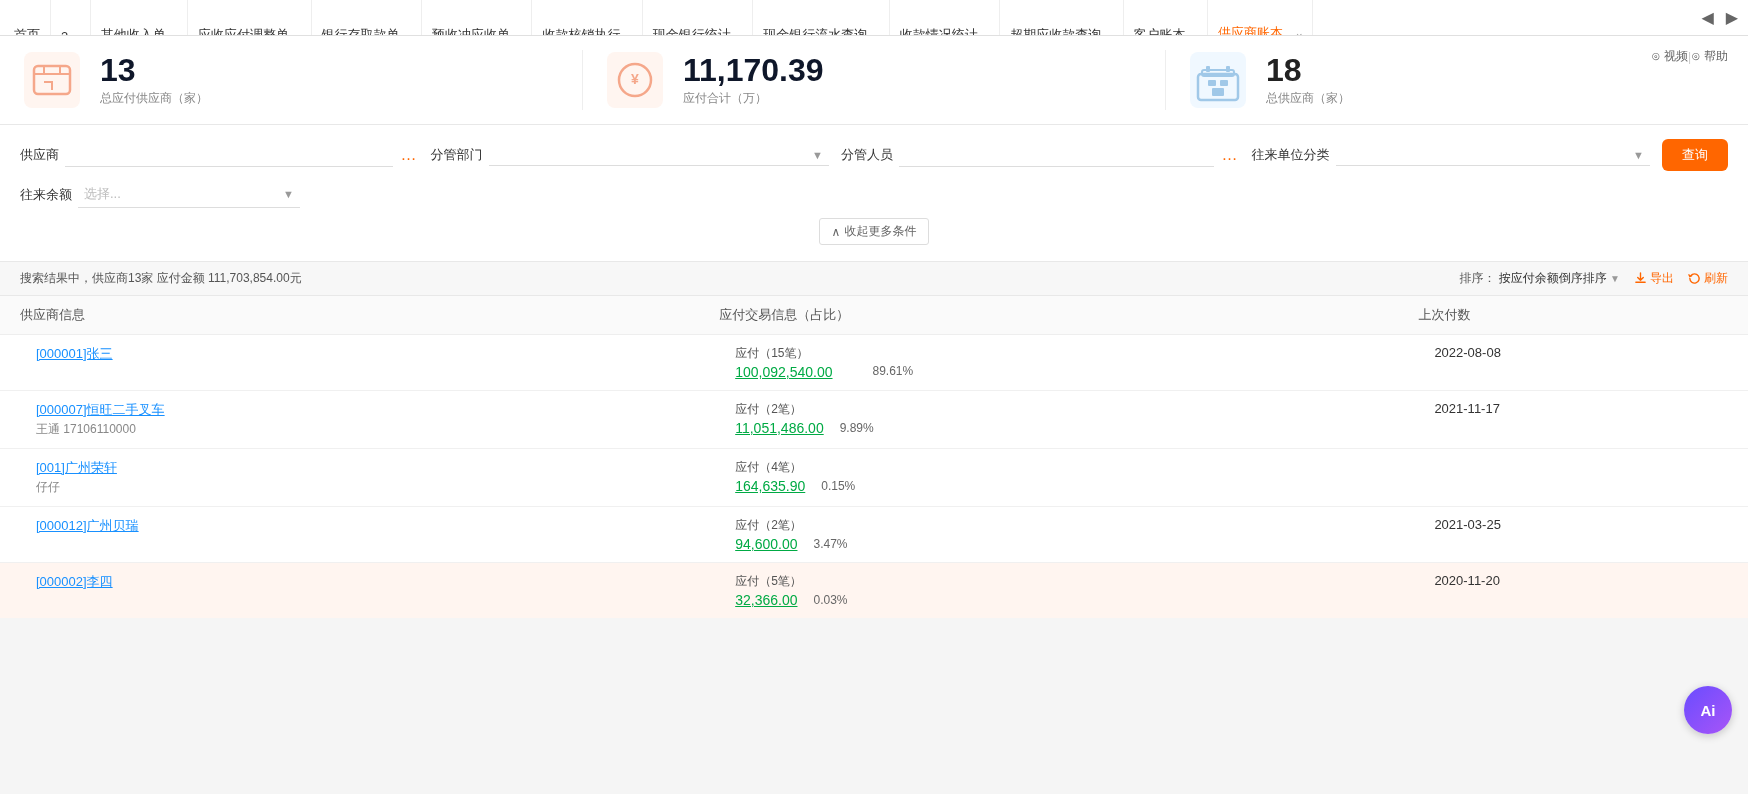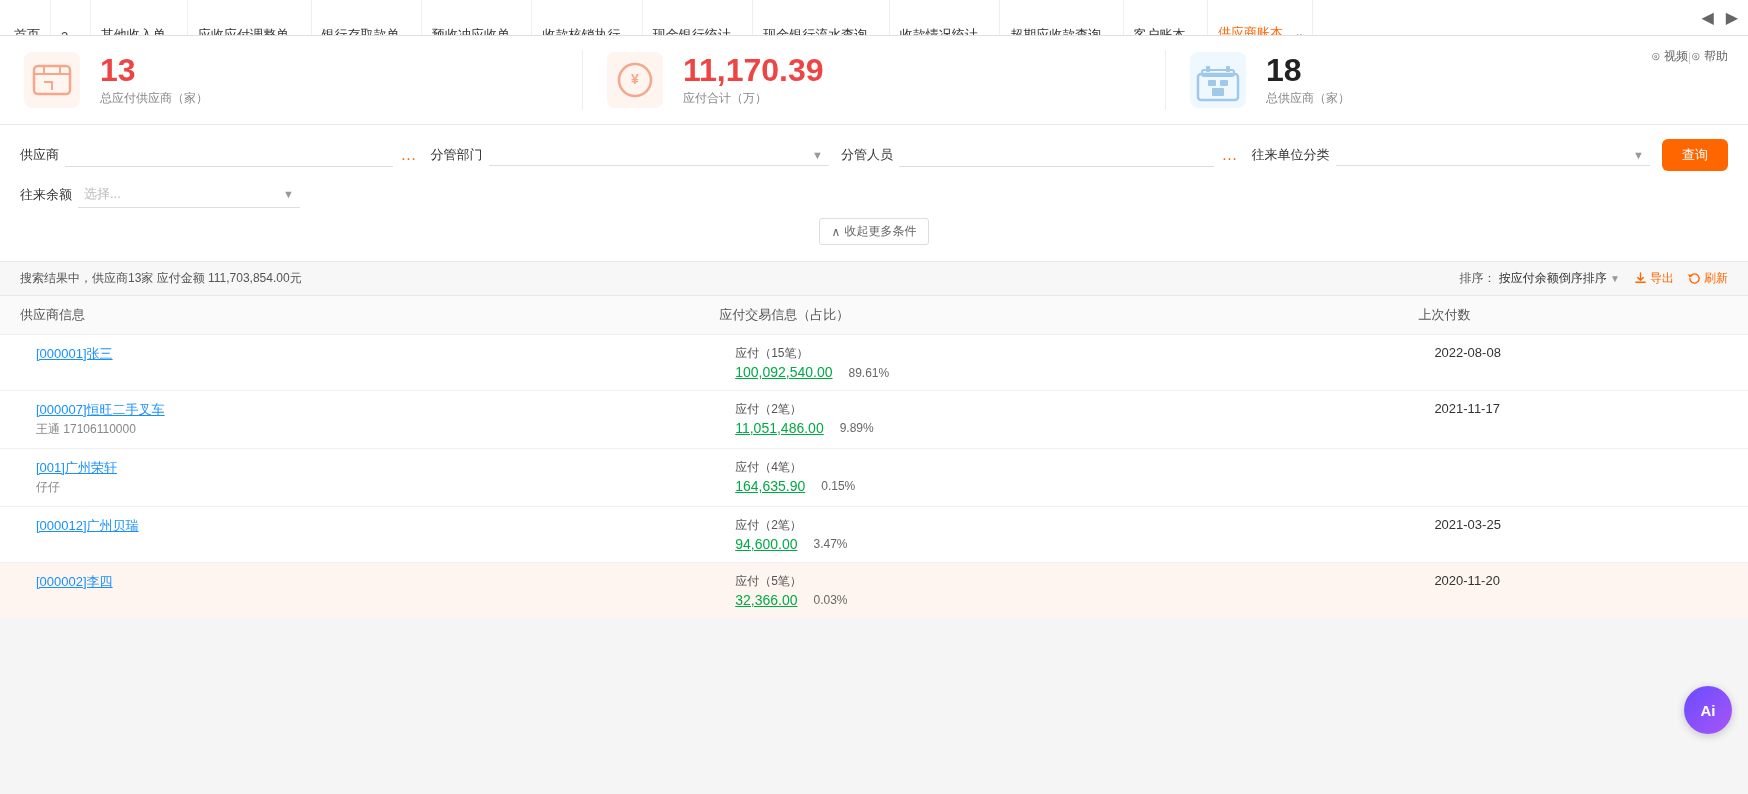--- a/index.html
+++ b/index.html
@@ -23,21 +23,21 @@
 
     
     .summary-bar {
       display: flex; background: #fff; border-bottom: 1px solid #e8e8e8;
       padding: 12px 20px; align-items: center; position: relative;
     }
     .summary-item { display: flex; align-items: center; flex: 1; }
     .summary-icon { width: 64px; height: 64px; margin-right: 16px; display: flex; align-items: center; justify-content: center; }
     .summary-icon svg { width: 56px; height: 56px; }
     .summary-content {}
-    .summary-number { font-size: 32px; font-weight: bold; color: #ef4444; line-height: 1.1; }
+    .summary-number { font-size: 32px; font-weight: bold; color: #0f172a; line-height: 1.1; }
     .summary-label { font-size: 12px; color: #888; margin-top: 2px; }
     .summary-divider { width: 1px; background: #eee; height: 60px; margin: 0 20px; }
     .top-right-links {
       position: absolute; right: 20px; top: 12px; font-size: 12px; color: #666;
       display: flex; align-items: center; 
     }
     .top-right-links span { cursor: pointer; color: #666; }
 
     
     .filter-section {
@@ -329,21 +329,21 @@
           <th style="width:40%;">供应商信息</th>
           <th style="width:40%;">应付交易信息（占比）</th>
           <th style="width:20%;">上次付数</th>
         </tr>
       </thead>
       <tbody id="table-body">
       <tr>
             <td><a class="supplier-link">[000001]张三</a></td>
             <td>
               <div class="amount-label">应付（15笔）</div>
-              <div style="display: flex; align-items: flex-end;">
+              <div style="display: flex; align-items: flex-start; gap: 24px;">
                 <a class="amount-value">100,092,540.00</a>
                 <span class="percentage">89.61%</span>
               </div>
             </td>
             <td class="date-value">2022-08-08</td>
           </tr>
           <tr>
             <td><a class="supplier-link">[000007]恒旺二手叉车</a><div class="contact-info">王通  17106110000</div></td>
             <td>
               <div class="amount-label">应付（2笔）</div>

